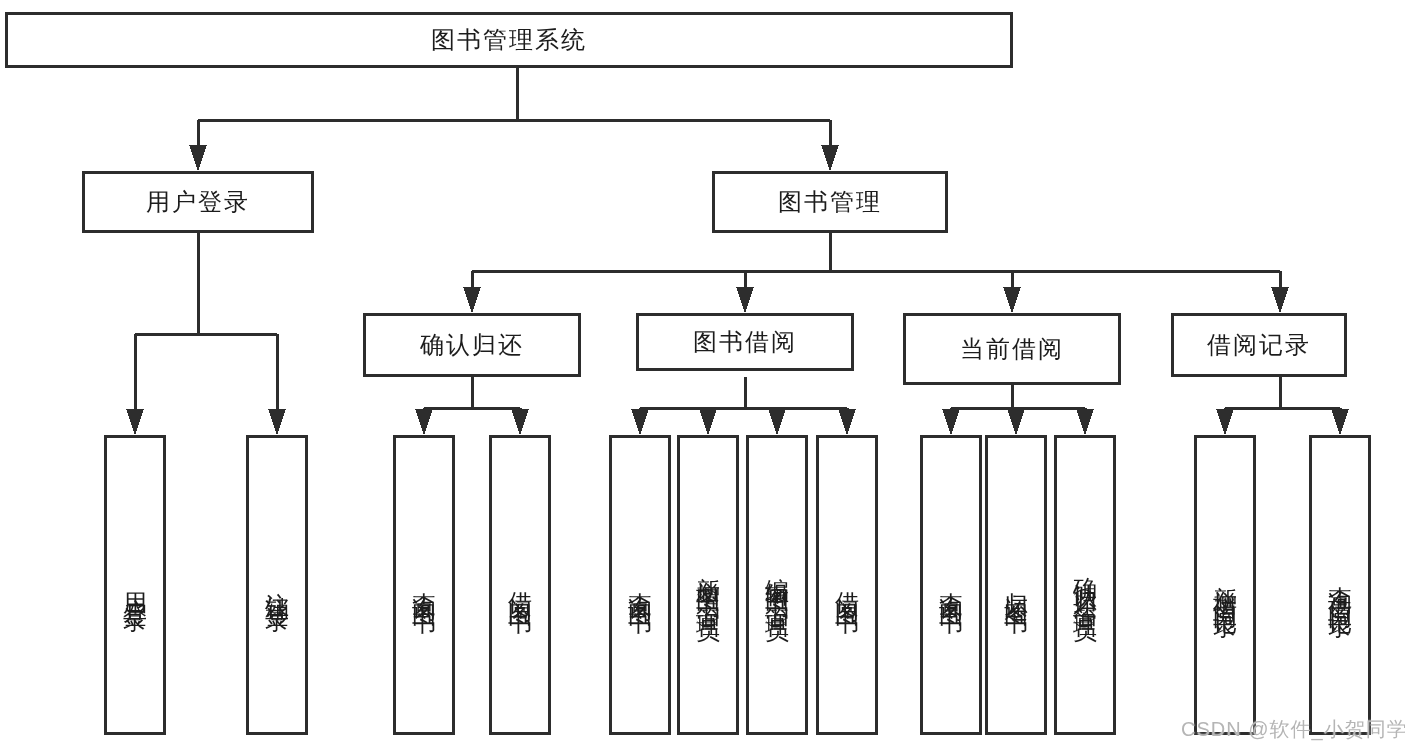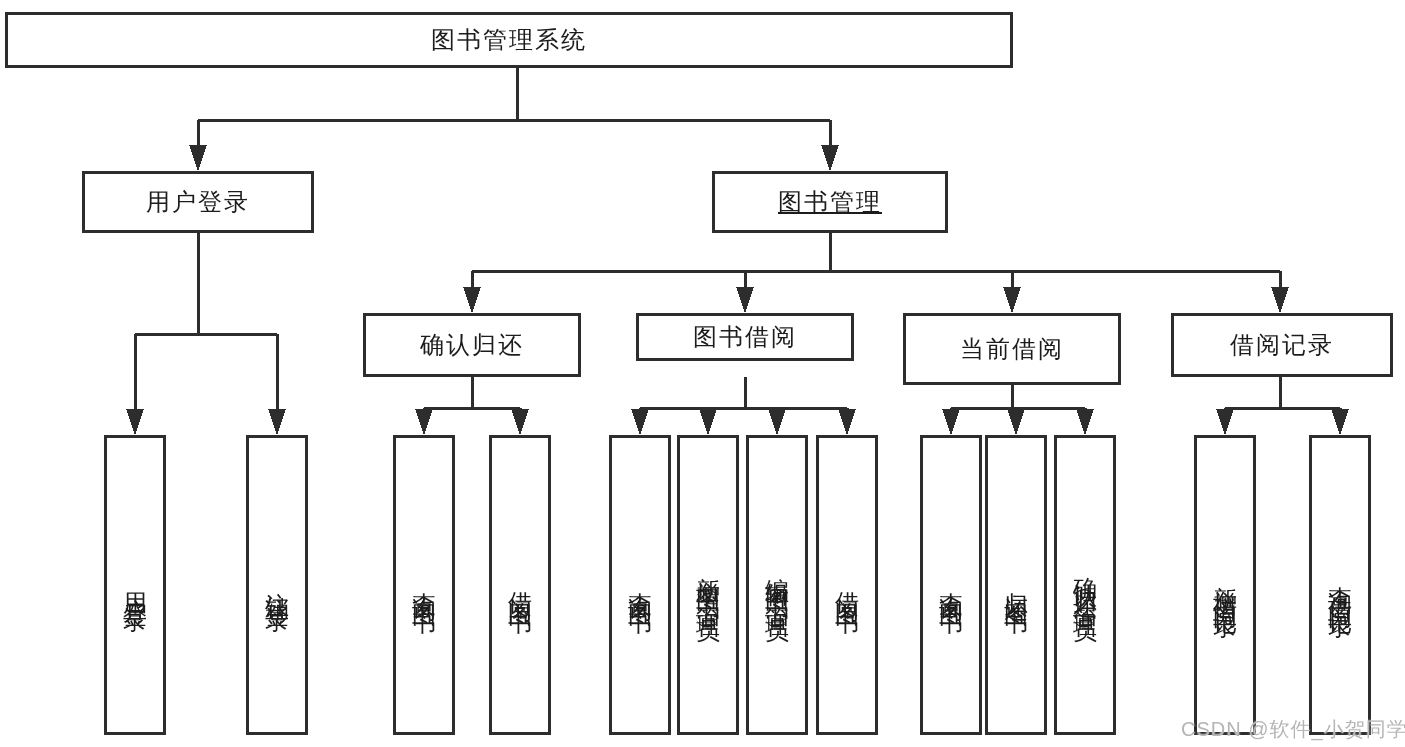--- a/index.html
+++ b/index.html
@@ -113,26 +113,26 @@
     <g>
       <path d="M1280,377 V409 M1225,408 H1340 M1225,408 V412 M1340,408 V412"></path>
       <polygon points="1216,409 1234,409 1225,435"></polygon>
       <polygon points="1331,409 1349,409 1340,435"></polygon>
     </g>
   </svg>
 
   <div class="box node" style="left:5px; top:12px; width:1008px; height:56px;">图书管理系统</div>
 
   <div class="box node" style="left:82px; top:171px; width:232px; height:62px;">用户登录</div>
-  <div class="box node" style="left:712px; top:171px; width:236px; height:62px;text-decoration:underline;">图书管理</div>
+  <div class="box node" style="left:712px; top:171px; width:236px; height:62px;">图书管理</div>
 
   <div class="box node" style="left:363px; top:313px; width:218px; height:64px;">确认归还</div>
-  <div class="box node" style="left:636px; top:313px; width:218px; height:48px;">图书借阅</div>
+  <div class="box node" style="left:636px; top:313px; width:218px; height:58px;">图书借阅</div>
   <div class="box node" style="left:903px; top:313px; width:218px; height:72px;">当前借阅</div>
-  <div class="box node" style="left:1171px; top:313px; width:222px; height:64px;">借阅记录</div>
+  <div class="box node" style="left:1171px; top:313px; width:176px; height:64px;">借阅记录</div>
 
   <div class="box leaf" style="left:104px;">用户登录</div>
   <div class="box leaf" style="left:246px;">注销登录</div>
 
   <div class="box leaf" style="left:393px;">查询图书</div>
   <div class="box leaf" style="left:489px;">借阅图书</div>
 
   <div class="box leaf" style="left:609px;">查询图书</div>
   <div class="box leaf" style="left:677px;">新增图书（管理员）</div>
   <div class="box leaf" style="left:746px;">编辑图书（管理员）</div>

